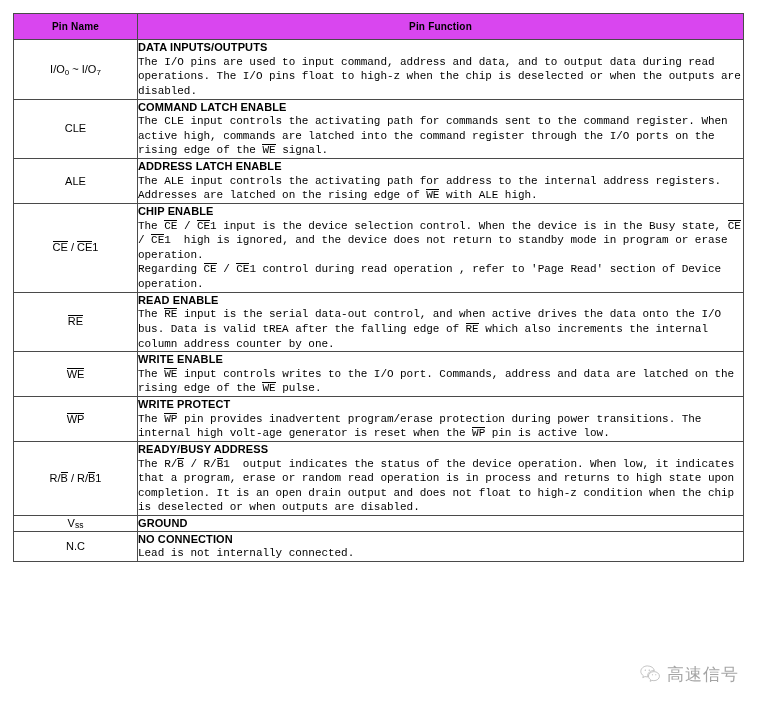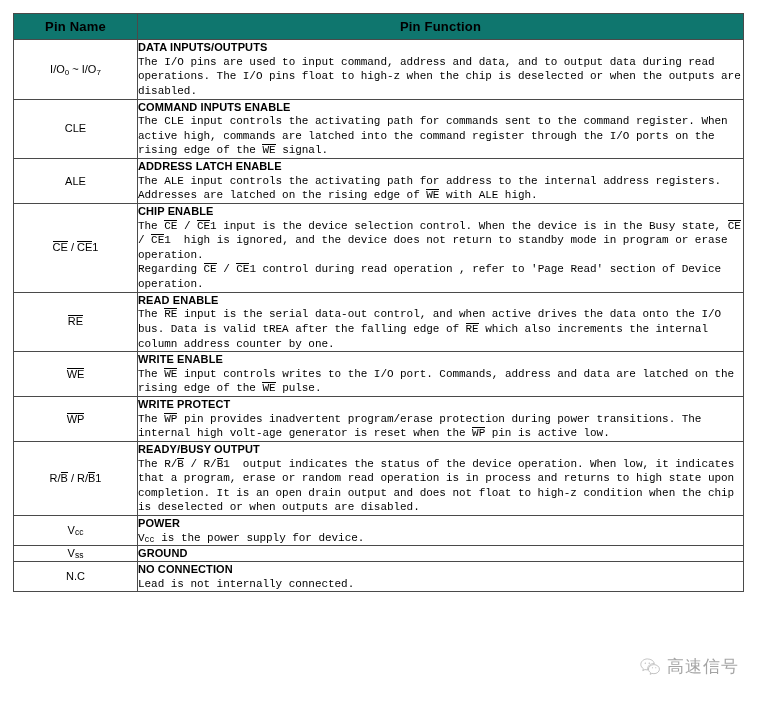--- a/index.html
+++ b/index.html
@@ -35,23 +35,23 @@
 
   table.pin-table th,
   table.pin-table td {
     border: 1px solid #4a4a4a;
     vertical-align: middle;
     padding: 0;
   }
 
   
   thead th {
-    background: #0f766e;
+    background: #d946ef;
     text-align: center;
-    font-size: 13px;
+    font-size: 10px;
     font-weight: bold;
     letter-spacing: 0.2px;
     height: 25px;
     line-height: 25px;
     padding: 0 4px;
   }
 
   
   td.pin-name {
     text-align: center;
@@ -104,23 +104,22 @@
   .sub-sm {
     font-size: 8.5px;
     position: relative;
     top: 1px;
   }
 
   
   #watermark {
     position: absolute;
     right: 18px;
-    bottom: 23px;
+    bottom: 15px;
     display: flex;
-    align-items: center;
     gap: 6px;
     opacity: 0.62;
     pointer-events: none;
   }
   #watermark .wm-text {
     font-family: "DejaVu Sans", sans-serif;
     font-size: 17px;
     color: #6d6d6d;
     letter-spacing: 1px;
   }
@@ -148,21 +147,21 @@
         <tr>
           <td class="pin-name">I/O<sub>0</sub> ~ I/O<sub>7</sub></td>
           <td class="pin-func">
             <span class="func-title">DATA INPUTS/OUTPUTS</span>
             <span class="func-body">The I/O pins are used to input command, address and data, and to output data during read operations. The I/O pins float to high-z when the chip is deselected or when the outputs are disabled.</span>
           </td>
         </tr>
         <tr>
           <td class="pin-name">CLE</td>
           <td class="pin-func">
-            <span class="func-title">COMMAND INPUTS ENABLE</span>
+            <span class="func-title">COMMAND LATCH ENABLE</span>
             <span class="func-body">The CLE input controls the activating path for commands sent to the command register. When active high, commands are latched into the command register through the I/O ports on the rising edge of the <span class="ovl">WE</span> signal.</span>
           </td>
         </tr>
         <tr>
           <td class="pin-name">ALE</td>
           <td class="pin-func">
             <span class="func-title">ADDRESS LATCH ENABLE</span>
             <span class="func-body">The ALE input controls the activating path for address to the internal address registers. Addresses are latched on the rising edge of <span class="ovl">WE</span> with ALE high.</span>
           </td>
         </tr>
@@ -190,29 +189,22 @@
         <tr>
           <td class="pin-name"><span class="ovl">WP</span></td>
           <td class="pin-func">
             <span class="func-title">WRITE PROTECT</span>
             <span class="func-body">The <span class="ovl">WP</span> pin provides inadvertent program/erase protection during power transitions. The internal high volt-age generator is reset when the <span class="ovl">WP</span> pin is active low.</span>
           </td>
         </tr>
         <tr>
           <td class="pin-name">R/<span class="ovl">B</span> / R/<span class="ovl">B</span>1</td>
           <td class="pin-func">
-            <span class="func-title">READY/BUSY OUTPUT</span>
+            <span class="func-title">READY/BUSY ADDRESS</span>
             <span class="func-body">The R/<span class="ovl">B</span> / R/<span class="ovl">B</span>1&nbsp;&nbsp;output indicates the status of the device operation. When low, it indicates that a program, erase or random read operation is in process and returns to high state upon completion. It is an open drain output and does not float to high-z condition when the chip is deselected or when outputs are disabled.</span>
-          </td>
-        </tr>
-        <tr>
-          <td class="pin-name">V<span class="sub-sm">cc</span></td>
-          <td class="pin-func">
-            <span class="func-title">POWER</span>
-            <span class="func-body">V<span class="sub-sm">cc</span> is the power supply for device.</span>
           </td>
         </tr>
         <tr>
           <td class="pin-name">V<span class="sub-sm">ss</span></td>
           <td class="pin-func">
             <span class="func-title">GROUND</span>
           </td>
         </tr>
         <tr>
           <td class="pin-name">N.C</td>

